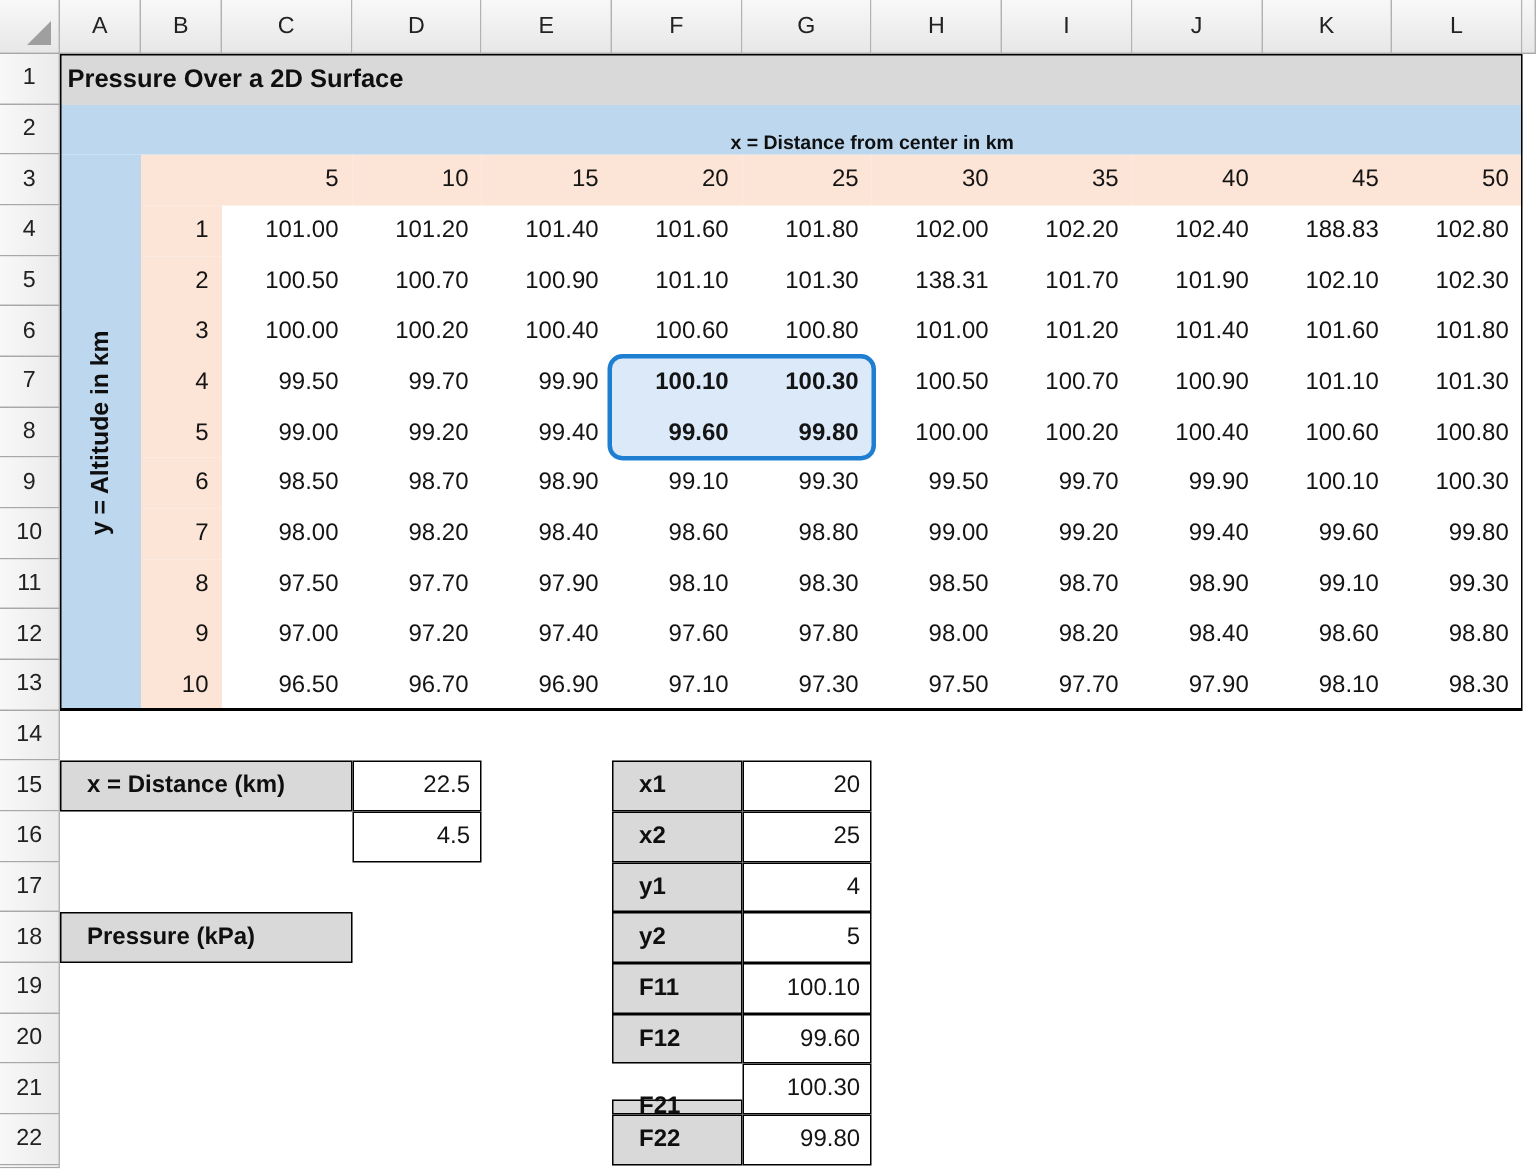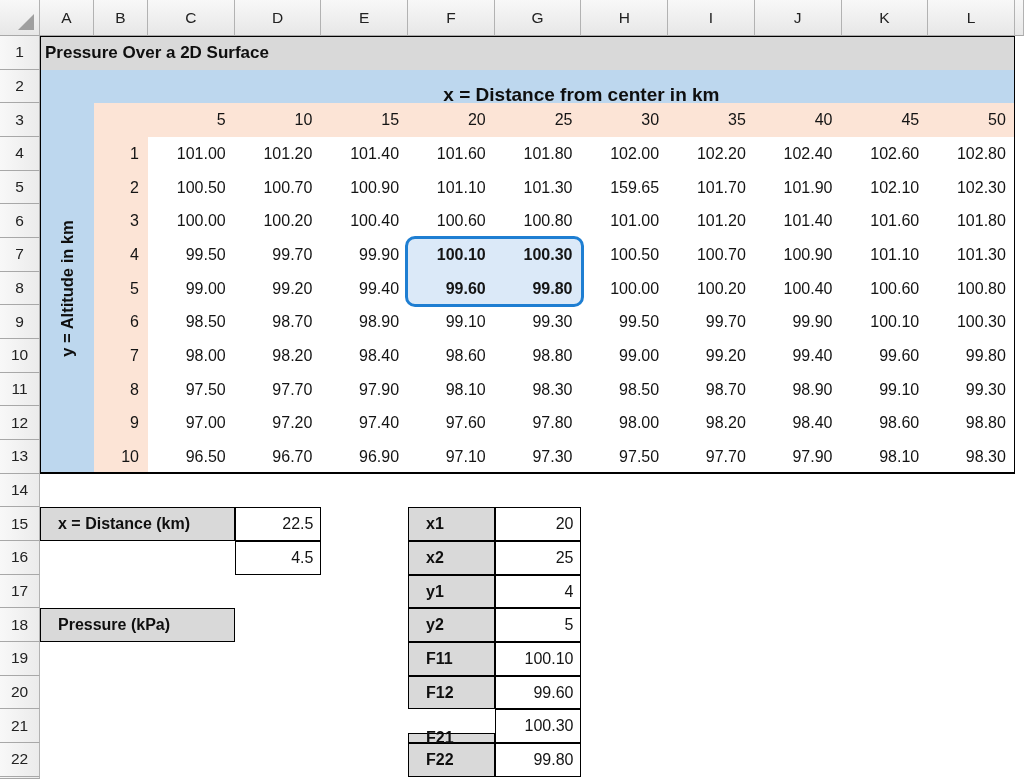--- a/index.html
+++ b/index.html
@@ -18,21 +18,21 @@
     font-size:15.5px;color:#222;box-sizing:border-box;
   }
   .rh{background:linear-gradient(to right,#f8f8f8,#ebebeb);}
   .corner{position:relative;}
   .tri{position:absolute;right:5px;bottom:5px;width:0;height:0;
     border-left:16px solid transparent;border-bottom:16px solid #9f9f9f;}
   .title-cell{background:var(--title_fill_gray,#D9D9D9);display:flex;align-items:center;
     padding-left:5px;font-weight:700;font-size:17px;color:#0f0f0f;}
   .xhdr{background:var(--header_fill_blue,#BDD7EE);position:relative;}
   .xhdr-text{position:absolute;left:108px;right:0;top:0;bottom:0;display:flex;
-    align-items:center;justify-content:center;font-weight:700;font-size:19px;color:#0f0f0f;margin-top:16px;}
+    align-items:center;justify-content:center;font-weight:700;font-size:13px;color:#0f0f0f;margin-top:16px;}
   .yhdr{background:var(--header_fill_blue,#BDD7EE);display:flex;align-items:center;justify-content:center;}
   .yhdr-text{transform:rotate(-90deg);white-space:nowrap;font-weight:700;font-size:16.5px;color:#0f0f0f;}
   .peach{background:var(--header_fill_peach,#FCE4D6);}
   .num{display:flex;align-items:center;justify-content:flex-end;
     padding-right:9px;font-size:16px;box-sizing:border-box;}
   .hl{font-weight:700;}
   .sel{margin:-2px -3px;border:3.5px solid var(--highlight_border_blue,#1E7ED2);
     border-radius:10px;background:var(--highlight_fill_blue,#DBE9F8);box-sizing:border-box;}
   .frame{border:1.5px solid #000;border-bottom-width:2.5px;pointer-events:none;z-index:3;box-sizing:border-box;}
   .tl{background:var(--label_fill_gray,#D9D9D9);border:1.5px solid #000;display:flex;align-items:center;
@@ -120,28 +120,28 @@
     <div class="num peach" style="grid-area: 13 / 3;">9</div>
     <div class="num peach" style="grid-area: 14 / 3;">10</div>
     <div class="num" style="grid-area: 5 / 4;">101.00</div>
     <div class="num" style="grid-area: 5 / 5;">101.20</div>
     <div class="num" style="grid-area: 5 / 6;">101.40</div>
     <div class="num" style="grid-area: 5 / 7;">101.60</div>
     <div class="num" style="grid-area: 5 / 8;">101.80</div>
     <div class="num" style="grid-area: 5 / 9;">102.00</div>
     <div class="num" style="grid-area: 5 / 10;">102.20</div>
     <div class="num" style="grid-area: 5 / 11;">102.40</div>
-    <div class="num" style="grid-area: 5 / 12;">102.60</div>
+    <div class="num" style="grid-area: 5 / 12;">188.83</div>
     <div class="num" style="grid-area: 5 / 13;">102.80</div>
     <div class="num" style="grid-area: 6 / 4;">100.50</div>
     <div class="num" style="grid-area: 6 / 5;">100.70</div>
     <div class="num" style="grid-area: 6 / 6;">100.90</div>
     <div class="num" style="grid-area: 6 / 7;">101.10</div>
     <div class="num" style="grid-area: 6 / 8;">101.30</div>
-    <div class="num" style="grid-area: 6 / 9;">159.65</div>
+    <div class="num" style="grid-area: 6 / 9;">138.31</div>
     <div class="num" style="grid-area: 6 / 10;">101.70</div>
     <div class="num" style="grid-area: 6 / 11;">101.90</div>
     <div class="num" style="grid-area: 6 / 12;">102.10</div>
     <div class="num" style="grid-area: 6 / 13;">102.30</div>
     <div class="num" style="grid-area: 7 / 4;">100.00</div>
     <div class="num" style="grid-area: 7 / 5;">100.20</div>
     <div class="num" style="grid-area: 7 / 6;">100.40</div>
     <div class="num" style="grid-area: 7 / 7;">100.60</div>
     <div class="num" style="grid-area: 7 / 8;">100.80</div>
     <div class="num" style="grid-area: 7 / 9;">101.00</div>

